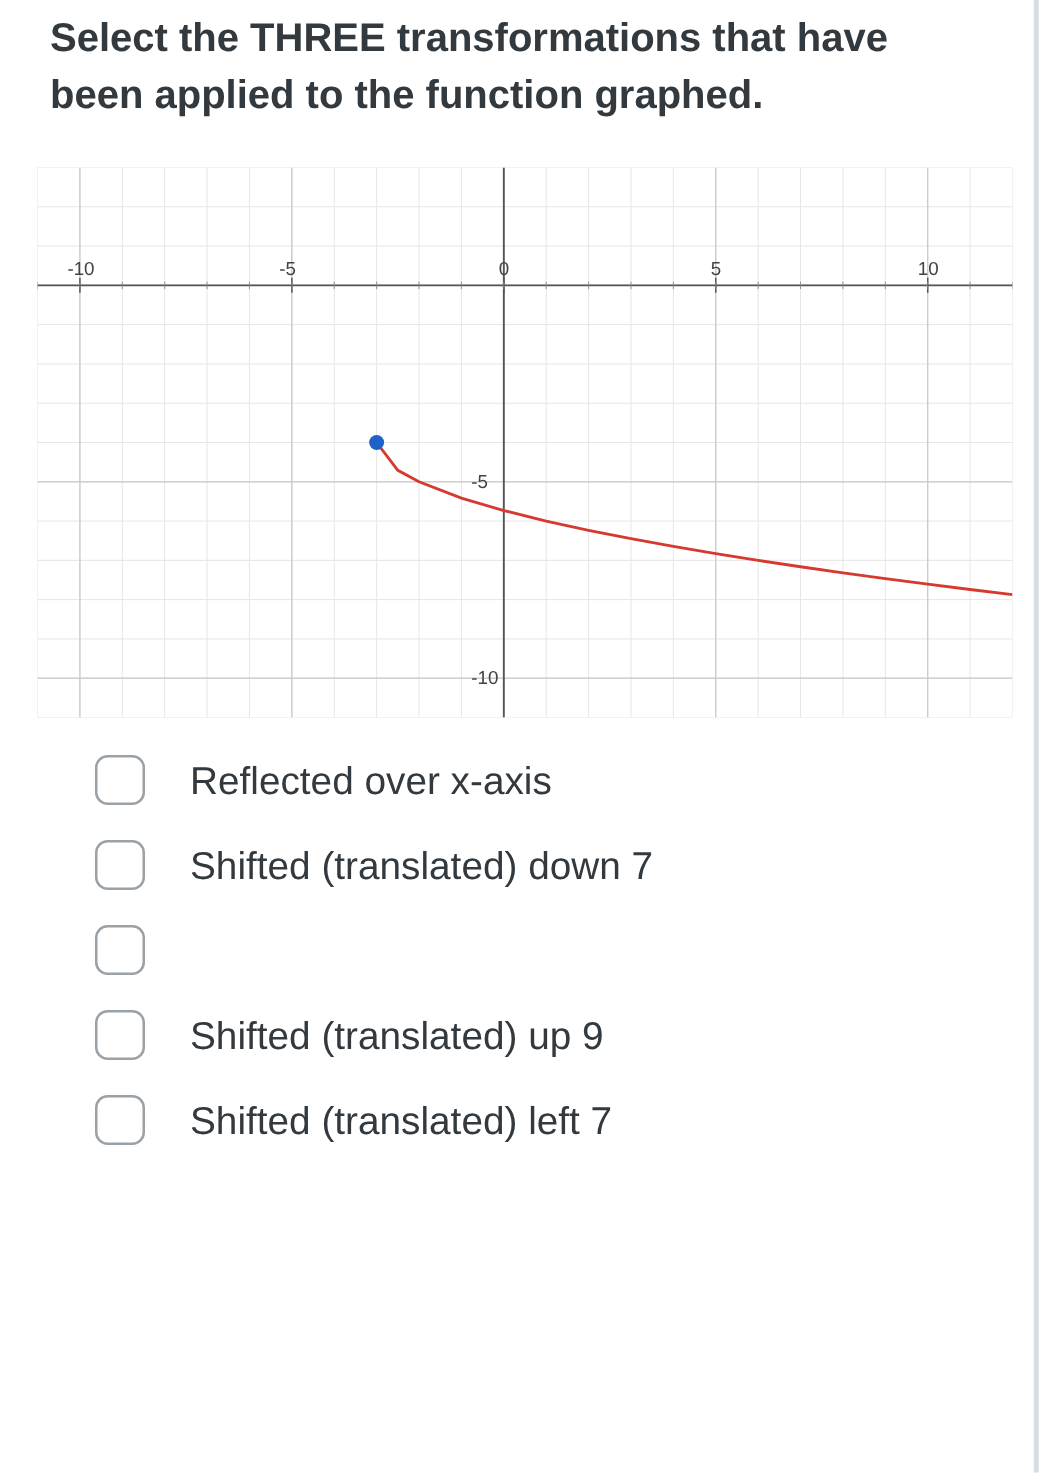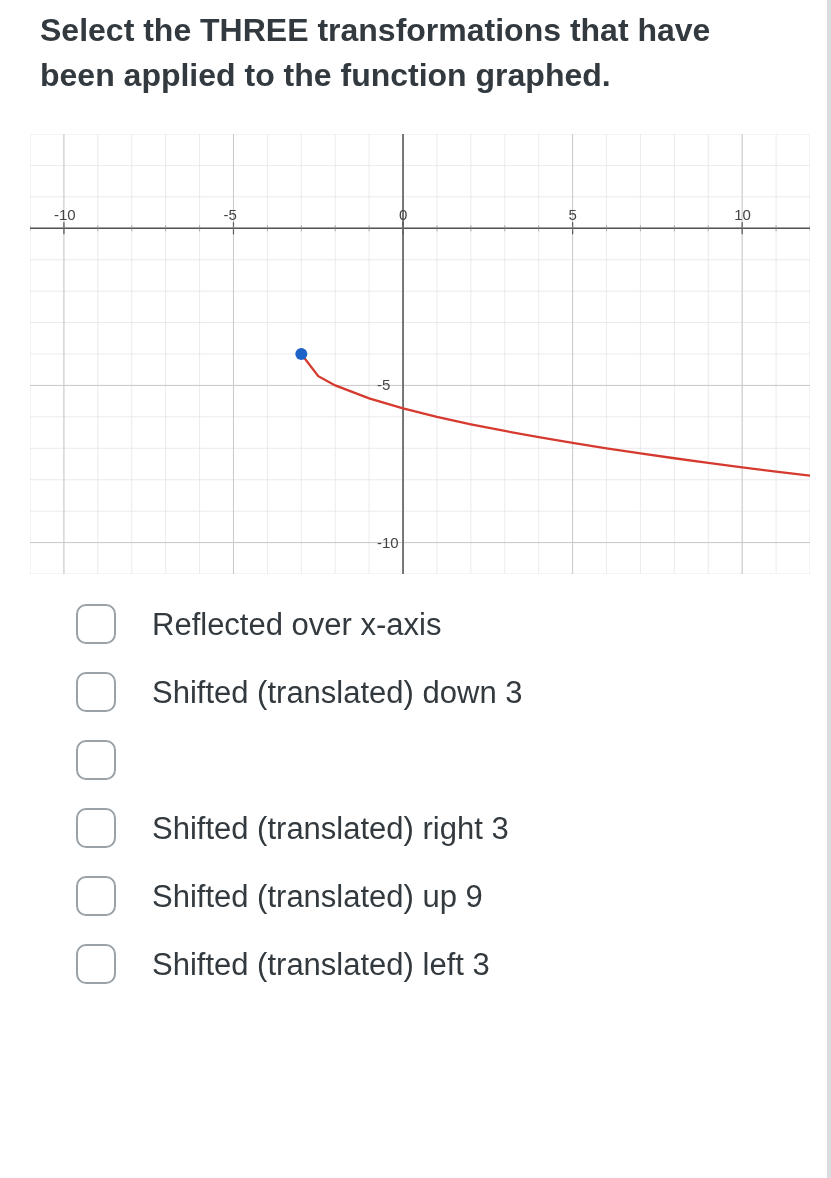--- a/index.html
+++ b/index.html
@@ -157,30 +157,26 @@
     </svg>
 </div>
 
 <div class="options">
   <div class="option-row">
     <div class="checkbox"></div>
     <div class="option-label">Reflected over x-axis</div>
   </div>
   <div class="option-row">
     <div class="checkbox"></div>
-    <div class="option-label">Shifted (translated) down 3</div>
+    <div class="option-label">Shifted (translated) down 7</div>
   </div>
   <div class="option-row">
     <div class="checkbox"></div>
-  </div>
-  <div class="option-row">
-    <div class="checkbox"></div>
-    <div class="option-label">Shifted (translated) right 3</div>
   </div>
   <div class="option-row">
     <div class="checkbox"></div>
     <div class="option-label">Shifted (translated) up 9</div>
   </div>
   <div class="option-row">
     <div class="checkbox"></div>
-    <div class="option-label">Shifted (translated) left 3</div>
+    <div class="option-label">Shifted (translated) left 7</div>
   </div>
 </div>
 
 </body></html>

